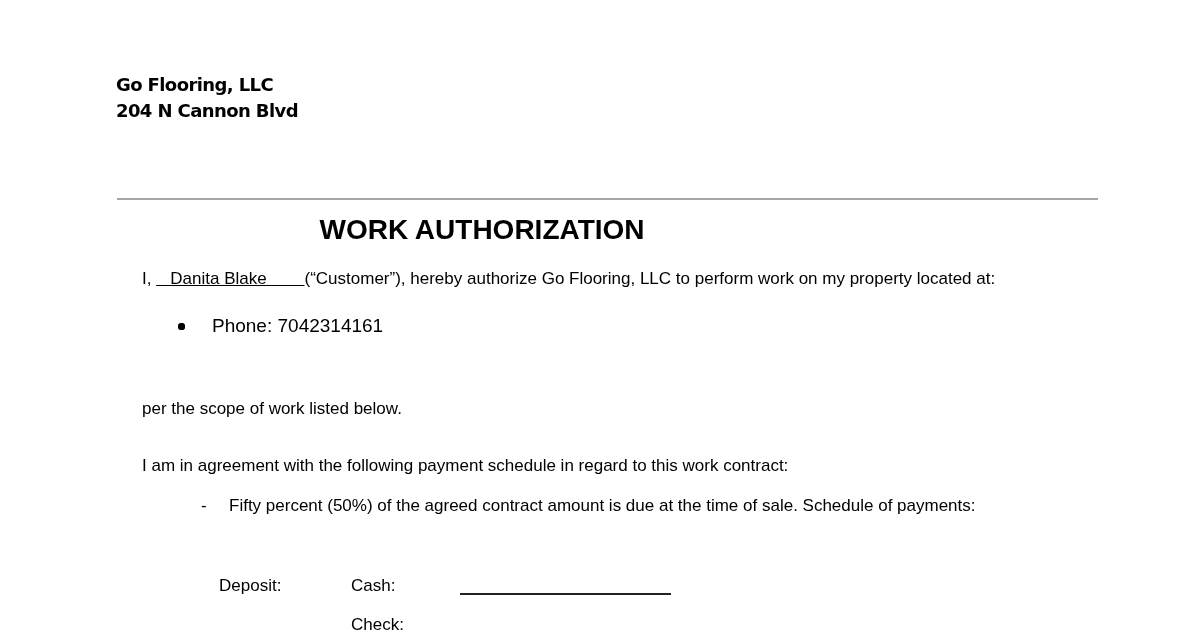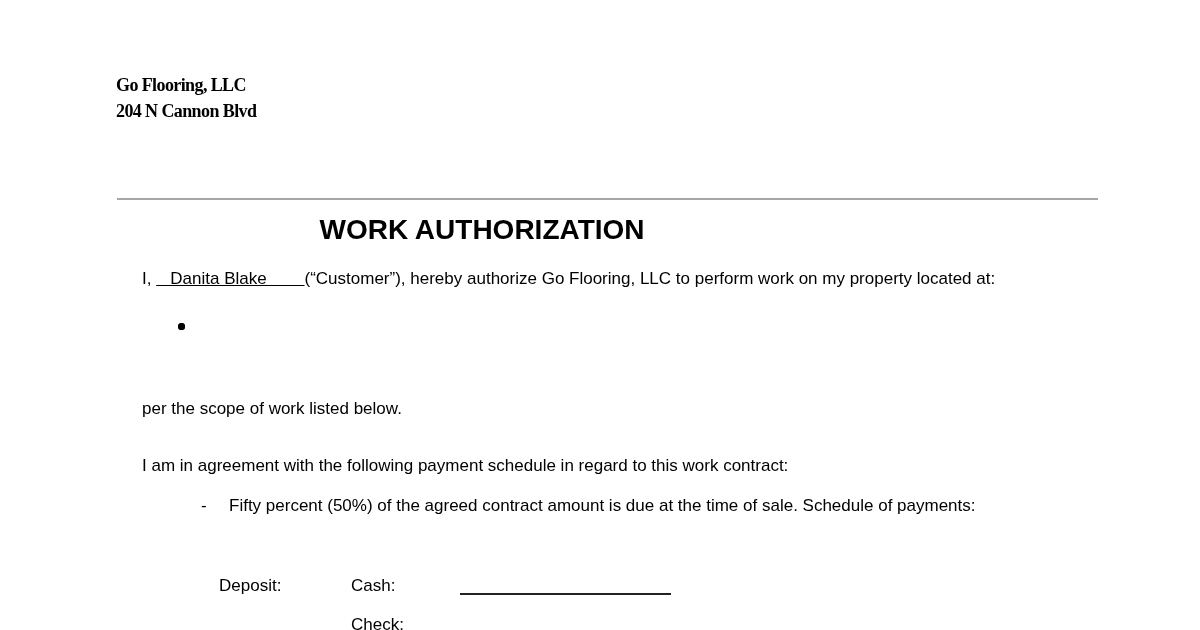--- a/index.html
+++ b/index.html
@@ -8,21 +8,21 @@
     background: #ffffff; color: #000000;
     position: relative;
     font-family: "Liberation Sans", sans-serif;
   }
   .company {
     position: absolute; left: 116px; top: 72px;
     font-family: "DejaVu Sans", sans-serif;
     font-weight: bold; font-size: 18px; line-height: 26px;
     letter-spacing: -0.6px;
   }
-  .company div { white-space: nowrap; font-family: Liberation Serif, serif; }
+  .company div { white-space: nowrap; }
   .rule {
     position: absolute; left: 117px; top: 198px; width: 981px; height: 0;
     border-top: 2px solid #a6a6a6;
   }
   .title {
     position: absolute; left: 0; width: 964px; top: 213px;
     text-align: center; font-weight: bold; font-size: 28px; line-height: 34px;
   }
   .para {
     position: absolute; left: 142px; font-size: 17px; line-height: 22px; white-space: nowrap;
@@ -54,21 +54,21 @@
 <div class="rule"></div>
 
 <div class="title">WORK AUTHORIZATION</div>
 
 <div class="para" style="top:268px;">
   <span>I, </span><span class="underline-field">   Danita Blake        </span><span>(“Customer”), hereby authorize Go Flooring, LLC to perform work on my property located at:</span>
 </div>
 
 <ul class="bullets">
   <li><span class="dot"></span></li>
-  <li><span class="dot"></span></li>
+  <li><span class="dot"></span><span>Phone: 7042314161</span></li>
 </ul>
 
 <div class="para" style="top:398px;">per the scope of work listed below.</div>
 
 <div class="para" style="top:455px;">I am in agreement with the following payment schedule in regard to this work contract:</div>
 
 <div class="dash-item">
   <span class="dash">-</span><span>Fifty percent (50%) of the agreed contract amount is due at the time of sale. Schedule of payments:</span>
 </div>
 

